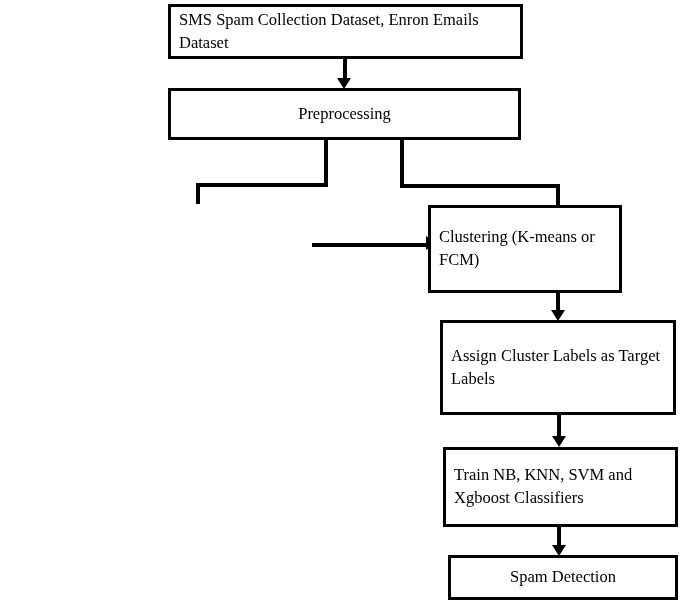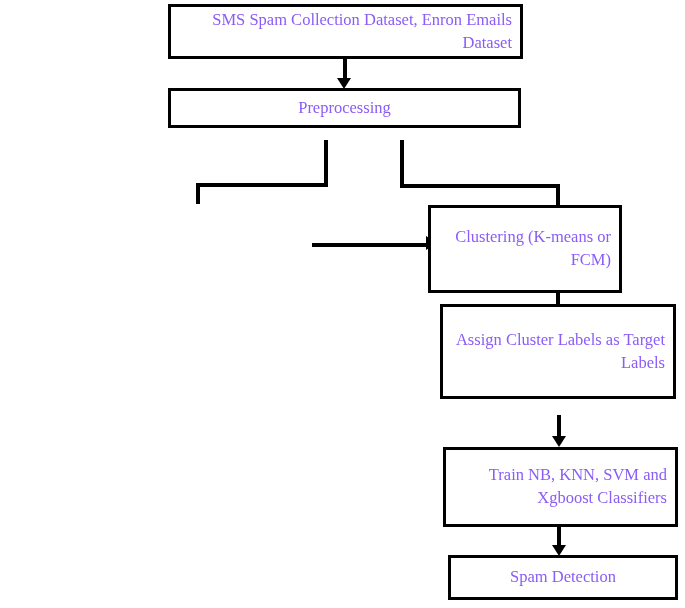--- a/index.html
+++ b/index.html
@@ -19,36 +19,36 @@
     overflow: hidden;
   }
   .node {
     position: absolute;
     box-sizing: border-box;
     border: 3px solid #000000;
     background: #ffffff;
     display: flex;
     align-items: center;
     justify-content: center;
-    text-align: right;
-    color: #8b5cf6;
+    text-align: left;
+    color: #000000;
     font-size: 16.5px;
     line-height: 1.38;
     z-index: 3;
   }
   .node .label {
     display: block;
     padding: 0 8px;
   }
   
   #node-dataset   { left: 168px; top: 4px;   width: 355px; height: 55px;  }
-  #node-preproc   { left: 168px; top: 88px;  width: 353px; height: 40px;  }
+  #node-preproc   { left: 168px; top: 88px;  width: 353px; height: 52px;  }
   #node-feature   { left: 2px;   top: 202px; width: 310px; height: 92px;  }
   #node-cluster   { left: 428px; top: 205px; width: 194px; height: 88px;  }
-  #node-assign    { left: 440px; top: 304px; width: 236px; height: 95px;  }
+  #node-assign    { left: 440px; top: 320px; width: 236px; height: 95px;  }
   #node-train     { left: 443px; top: 447px; width: 235px; height: 80px;  }
   #node-spam      { left: 448px; top: 555px; width: 230px; height: 45px;  }
 
   
   .edge {
     position: absolute;
     background: #000000;
     z-index: 1;
   }
   .v { width: 4px; }

